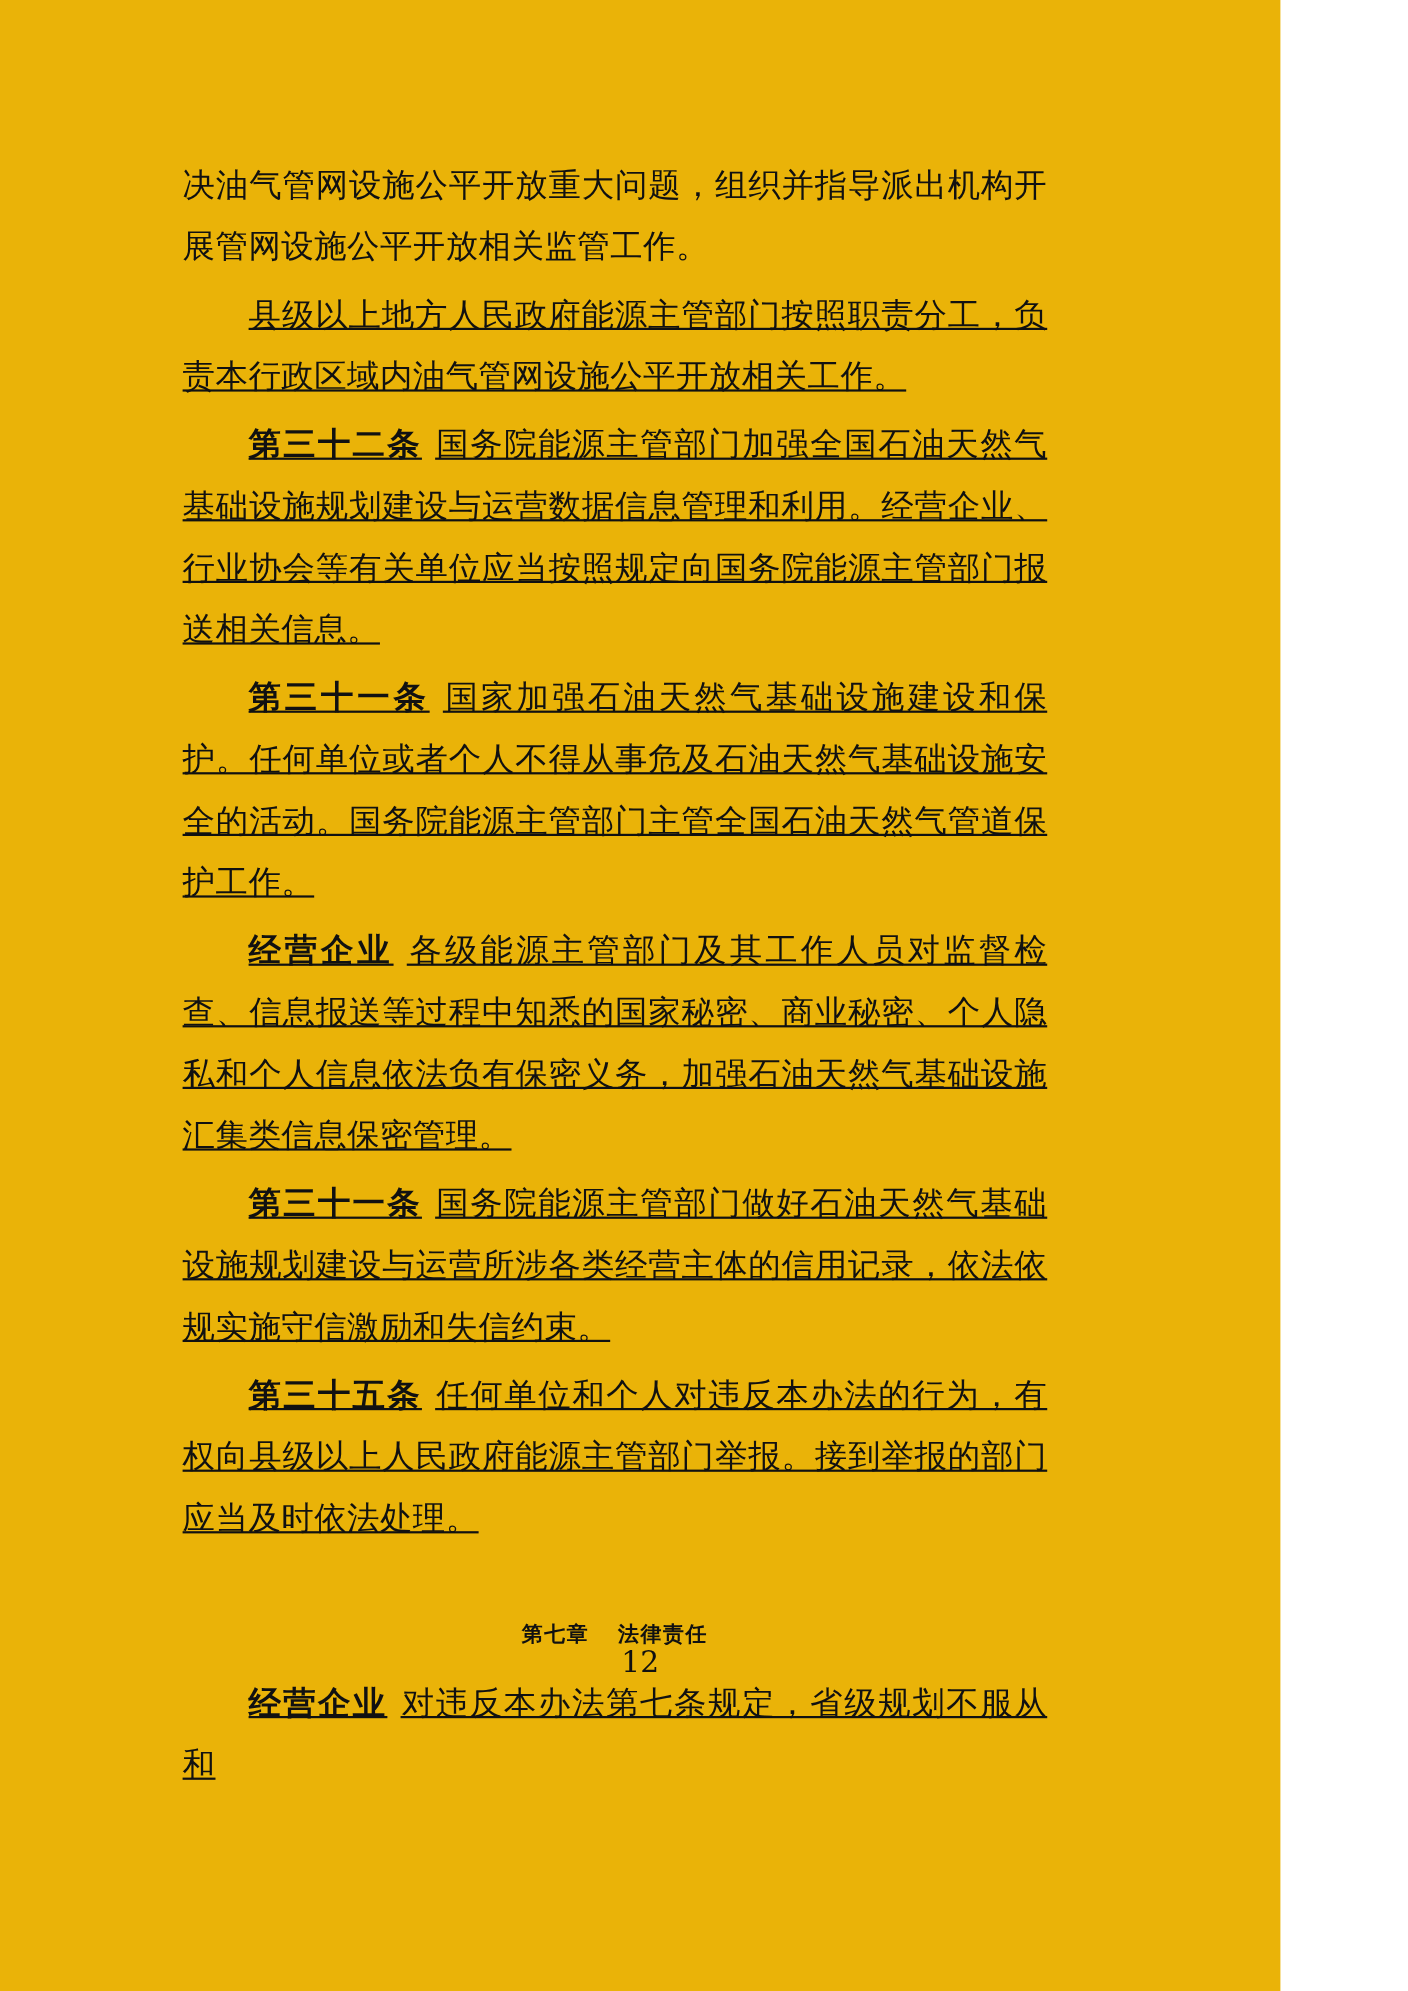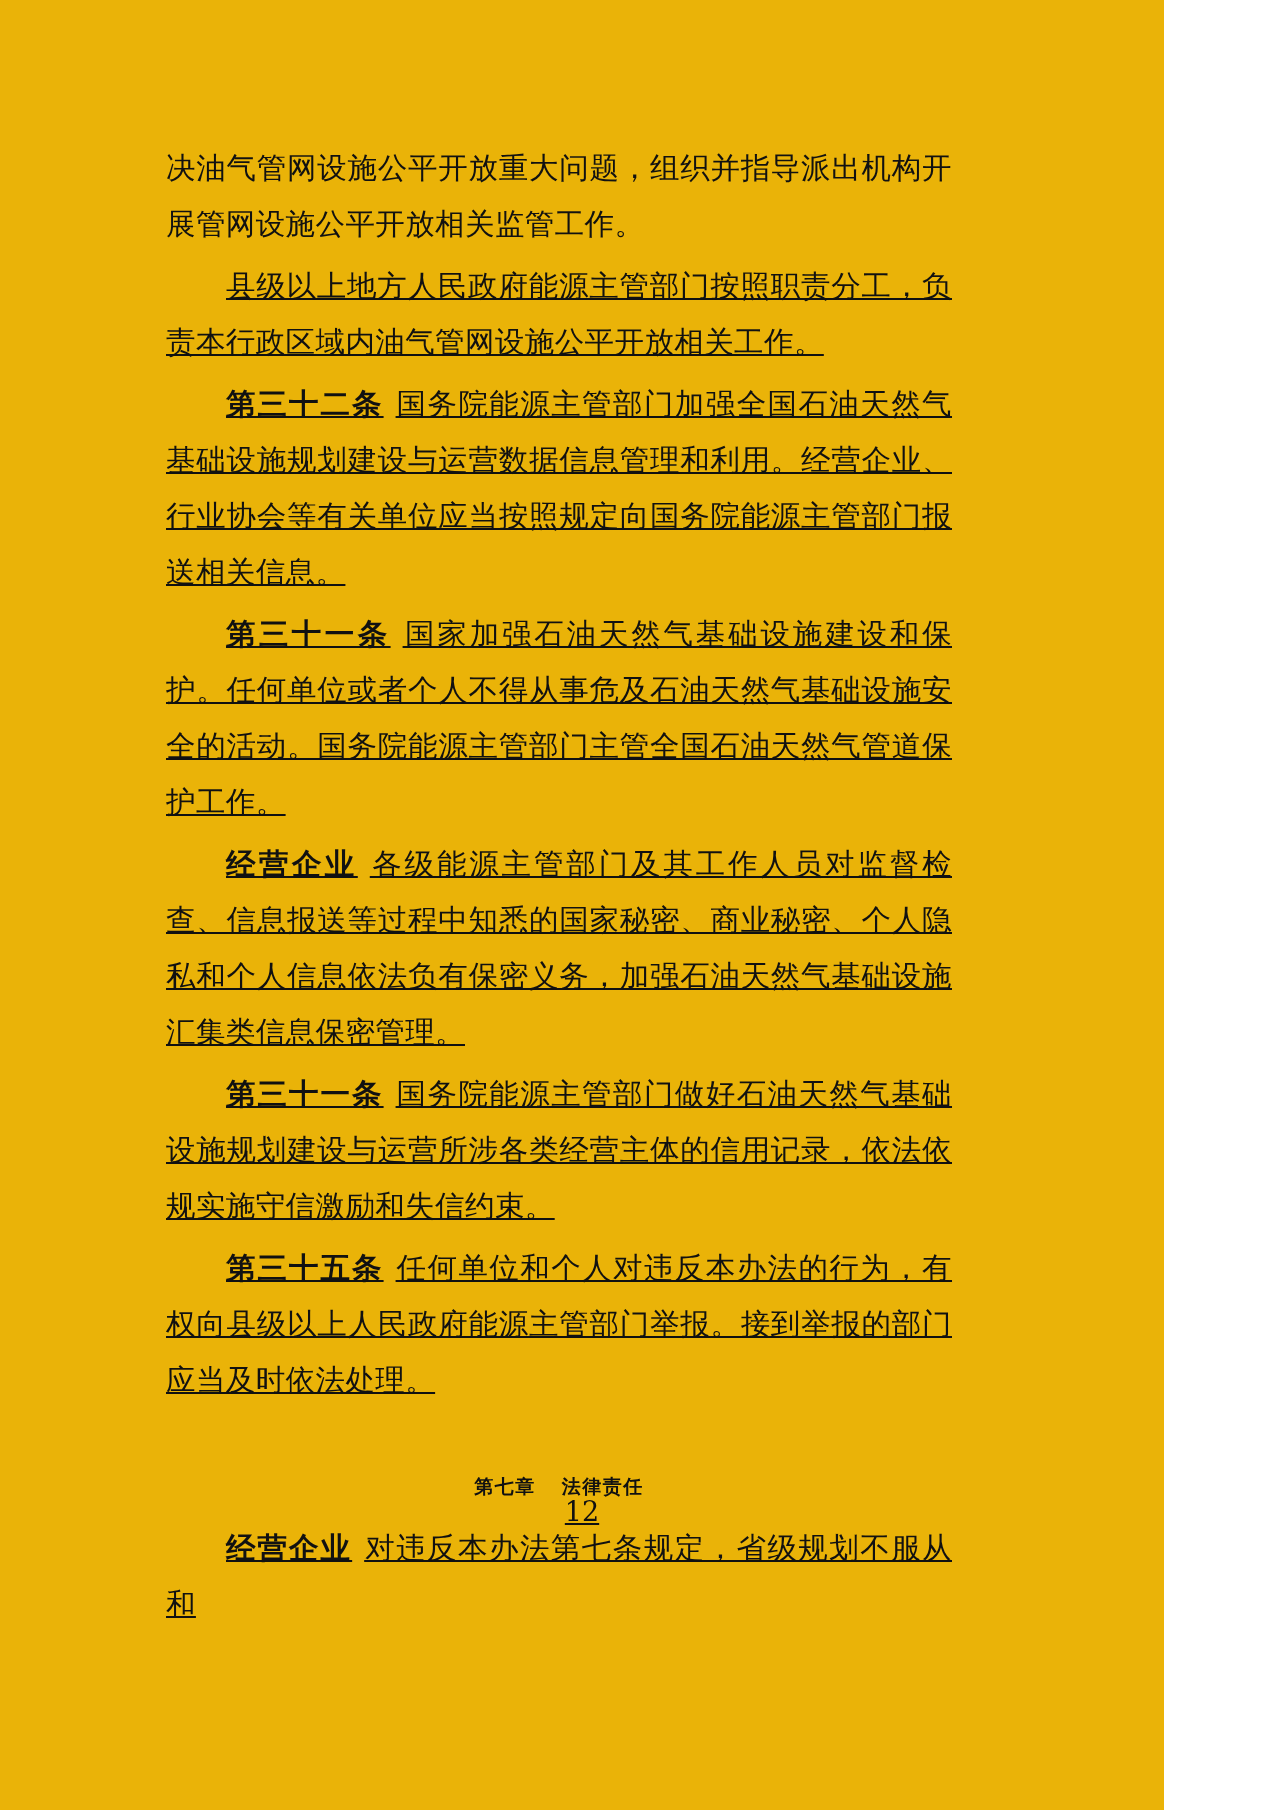--- a/index.html
+++ b/index.html
@@ -58,21 +58,20 @@
   }
   .page-number {
     position: absolute;
     left: 0;
     right: 0;
     top: 1496px;
     text-align: center;
     font-size: 27px;
     font-family: "DejaVu Serif", "Liberation Serif", serif;
     color: #111111;
-    text-decoration: underline;
   }
 </style>
 </head>
 <body>
 
 <div class="page">
   <div class="content">
 
     <p>
       <span>决油气管网设施公平开放重大问题，组织并指导派出机构开展管网设施公平开放相关监管工作。</span>

